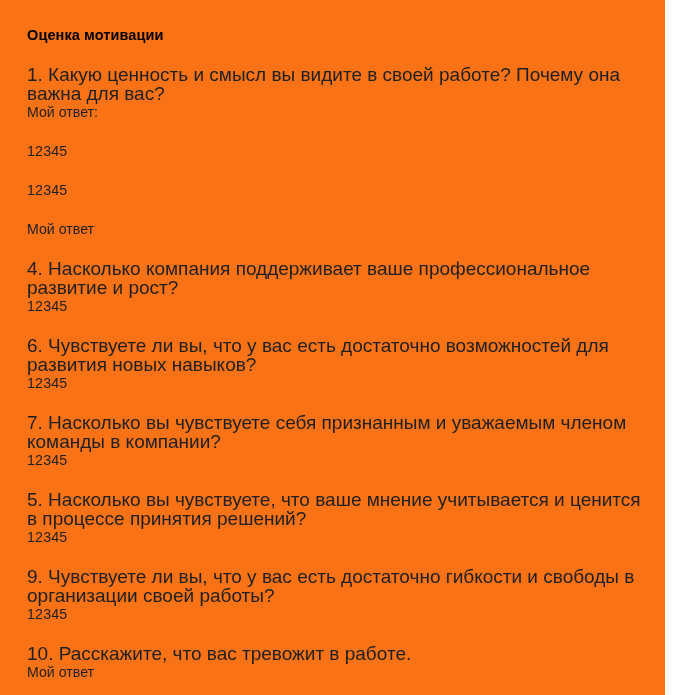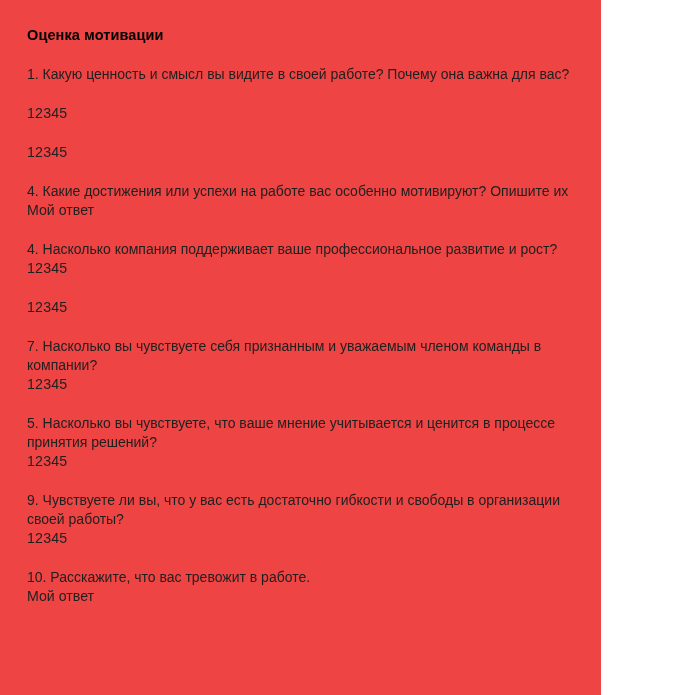--- a/index.html
+++ b/index.html
@@ -11,24 +11,24 @@
   body {
     width: 679px;
     height: 695px;
     overflow: hidden;
     font-family: "Liberation Sans", "DejaVu Sans", sans-serif;
     color: #1a1a1a;
     -webkit-font-smoothing: antialiased;
   }
   .page {
     box-sizing: border-box;
-    width: 601px;
+    width: 665px;
     height: 695px;
     padding: 26px 16px 0 27px;
-    background: #ef4444;
+    background: #f97316;
   }
   .doc-title {
     font-size: 14.5px;
     font-weight: bold;
     color: #000000;
     line-height: 19px;
     margin: 0 0 20px 0;
     letter-spacing: 0.1px;
   }
   .question-list {
@@ -36,21 +36,21 @@
     padding: 0;
     list-style: none;
   }
   .question-block {
     margin: 0 0 20px 0;
   }
   .question-block:last-child {
     margin-bottom: 11px;
   }
   .question-text {
-    font-size: 14px;
+    font-size: 19px;
     line-height: 19px;
     color: #1f1f1f;
     margin: 0;
     max-width: 636px;
     white-space: pre-line;
   }
   .answer-text {
     font-size: 14.2px;
     line-height: 19px;
     color: #1f1f1f;
@@ -64,41 +64,42 @@
 <body>
 
 <div class="page">
 
   <h1 class="doc-title">Оценка мотивации</h1>
 
   <div class="question-list">
 
     <div class="question-block">
       <p class="question-text">1. Какую ценность и смысл вы видите в своей работе? Почему она важна для вас?</p>
+      <p class="answer-text">Мой ответ:</p>
     </div>
 
     <div class="question-block">
       <p class="answer-text scale">12345</p>
     </div>
 
     <div class="question-block">
       <p class="answer-text scale">12345</p>
     </div>
 
     <div class="question-block">
-      <p class="question-text">4. Какие достижения или успехи на работе вас особенно мотивируют? Опишите их</p>
       <p class="answer-text">Мой ответ</p>
     </div>
 
     <div class="question-block">
       <p class="question-text">4. Насколько компания поддерживает ваше профессиональное развитие и рост?</p>
       <p class="answer-text scale">12345</p>
     </div>
 
     <div class="question-block">
+      <p class="question-text">6. Чувствуете ли вы, что у вас есть достаточно возможностей для развития новых навыков?</p>
       <p class="answer-text scale">12345</p>
     </div>
 
     <div class="question-block">
       <p class="question-text">7. Насколько вы чувствуете себя признанным и уважаемым членом команды в компании?</p>
       <p class="answer-text scale">12345</p>
     </div>
 
     <div class="question-block">
       <p class="question-text">5. Насколько вы чувствуете, что ваше мнение учитывается и ценится в процессе принятия решений?</p>

